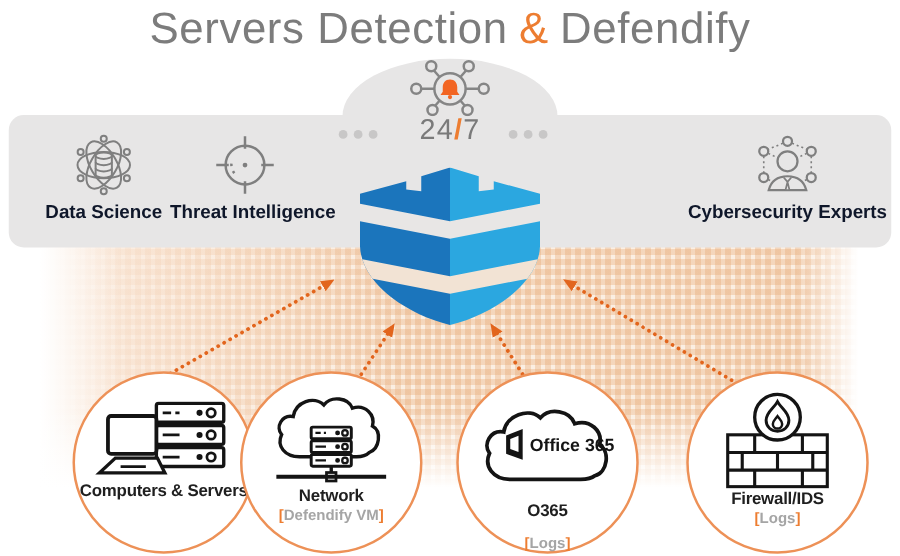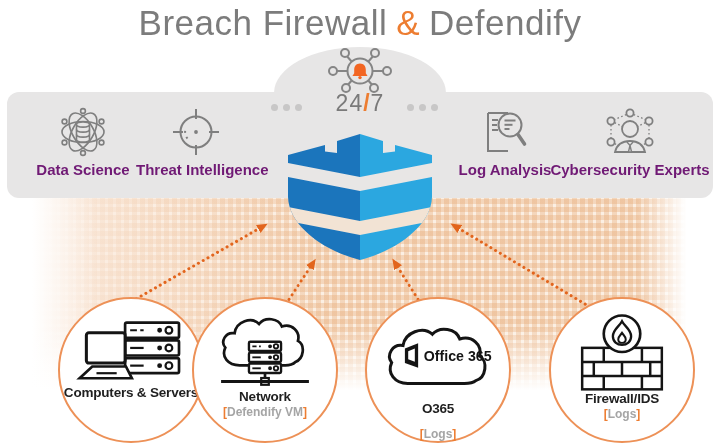--- a/index.html
+++ b/index.html
@@ -41,21 +41,21 @@
     position:absolute;left:290px;top:90px;width:140px;z-index:2;text-align:center;
     font-size:23px;color:#7a7a7a;letter-spacing:1px;
   }
   .badge247 .slash{color:#ED7D31;font-weight:600;}
   .dots{position:absolute;top:104px;z-index:2;display:flex;gap:5px;}
   .dots span{width:7px;height:7px;border-radius:50%;background:#C8C7C7;display:block;}
   .dots.left{left:271px;}
   .dots.right{left:407px;}
   
   .cap{position:absolute;top:106px;z-index:2;text-align:center;}
-  .cap .lbl{margin-top:3px;font-size:15px;font-weight:600;color:#701a75;white-space:nowrap;}
+  .cap .lbl{margin-top:3px;font-size:15px;font-weight:600;color:#0f172a;white-space:nowrap;}
   .cap.ds{left:23px;width:120px;}
   .cap.ti{left:136px;width:120px;}
   .cap.la{left:445px;width:120px;}
   .cap.ce{left:546px;width:168px;}
   
   .shield{position:absolute;left:288px;top:134px;z-index:3;}
   
   .arrows{position:absolute;left:0;top:0;z-index:2;pointer-events:none;}
   
   .src{
@@ -78,21 +78,21 @@
 <div class="stage">
 
   <div class="peach">
     <div class="fade soft"></div>
     <div class="fade l"></div>
     <div class="fade r"></div>
     <div class="fade b"></div>
   </div>
 
   <div class="title">
-    <span>Breach Firewall</span><span class="amp">&amp;</span><span>Defendify</span>
+    <span>Servers Detection</span><span class="amp">&amp;</span><span>Defendify</span>
   </div>
 
   <div class="dome"></div>
   <div class="band"></div>
 
   <svg class="hub-icon" width="66" height="48" viewBox="0 0 66 48">
     <g stroke="#858585" stroke-width="2" fill="none">
       <line x1="33" y1="26" x2="18" y2="9"></line>
         <line x1="33" y1="26" x2="48" y2="9"></line>
       <line x1="33" y1="26" x2="7" y2="26"></line>
@@ -158,36 +158,20 @@
           <line x1="26" y1="39" x2="26" y2="49"></line>
         <line x1="3" y1="26" x2="13" y2="26"></line>
           <line x1="39" y1="26" x2="49" y2="26"></line>
         <path d="M17.5,32.5 A10.5,10.5 0 0 1 15.6,22.6" stroke-dasharray="2 4"></path>
       </g>
       <circle cx="26" cy="26" r="1.9" fill="#7f7f7f"></circle>
     </svg>
     <div class="lbl">Threat Intelligence</div>
   </div>
 
-  <div class="cap la">
-    <svg class="ic" width="52" height="52" viewBox="0 0 52 52">
-      <g stroke="#7f7f7f" stroke-width="2" fill="none">
-        <path d="M9,7 h19 v4 M9,7 v38 h20"></path>
-        <line x1="13" y1="14" x2="19" y2="14"></line>
-          <line x1="13" y1="19" x2="18" y2="19"></line>
-          <line x1="13" y1="24" x2="19" y2="24"></line>
-        <circle cx="31" cy="19" r="11.5" fill="#E7E6E6"></circle>
-        <line x1="25.5" y1="14.5" x2="36.5" y2="14.5"></line>
-        <line x1="25.5" y1="18.8" x2="33.5" y2="18.8"></line>
-        <line x1="25.5" y1="23" x2="30.5" y2="23"></line>
-        <line x1="39" y1="28.5" x2="45.5" y2="38" stroke-width="3.6" stroke-linecap="round"></line>
-      </g>
-    </svg>
-    <div class="lbl">Log Analysis</div>
-  </div>
 
   <div class="cap ce">
     <svg class="ic" width="56" height="52" viewBox="0 0 56 52">
       <g stroke="#7f7f7f" stroke-width="1.3" fill="none" stroke-dasharray="1.6 2.4">
         <line x1="28" y1="7" x2="9" y2="15"></line>
           <line x1="28" y1="7" x2="47" y2="15"></line>
         <line x1="9" y1="15" x2="9" y2="36"></line>
           <line x1="47" y1="15" x2="47" y2="36"></line>
         <line x1="9" y1="15" x2="28" y2="24"></line>
           <line x1="47" y1="15" x2="28" y2="24"></line>

